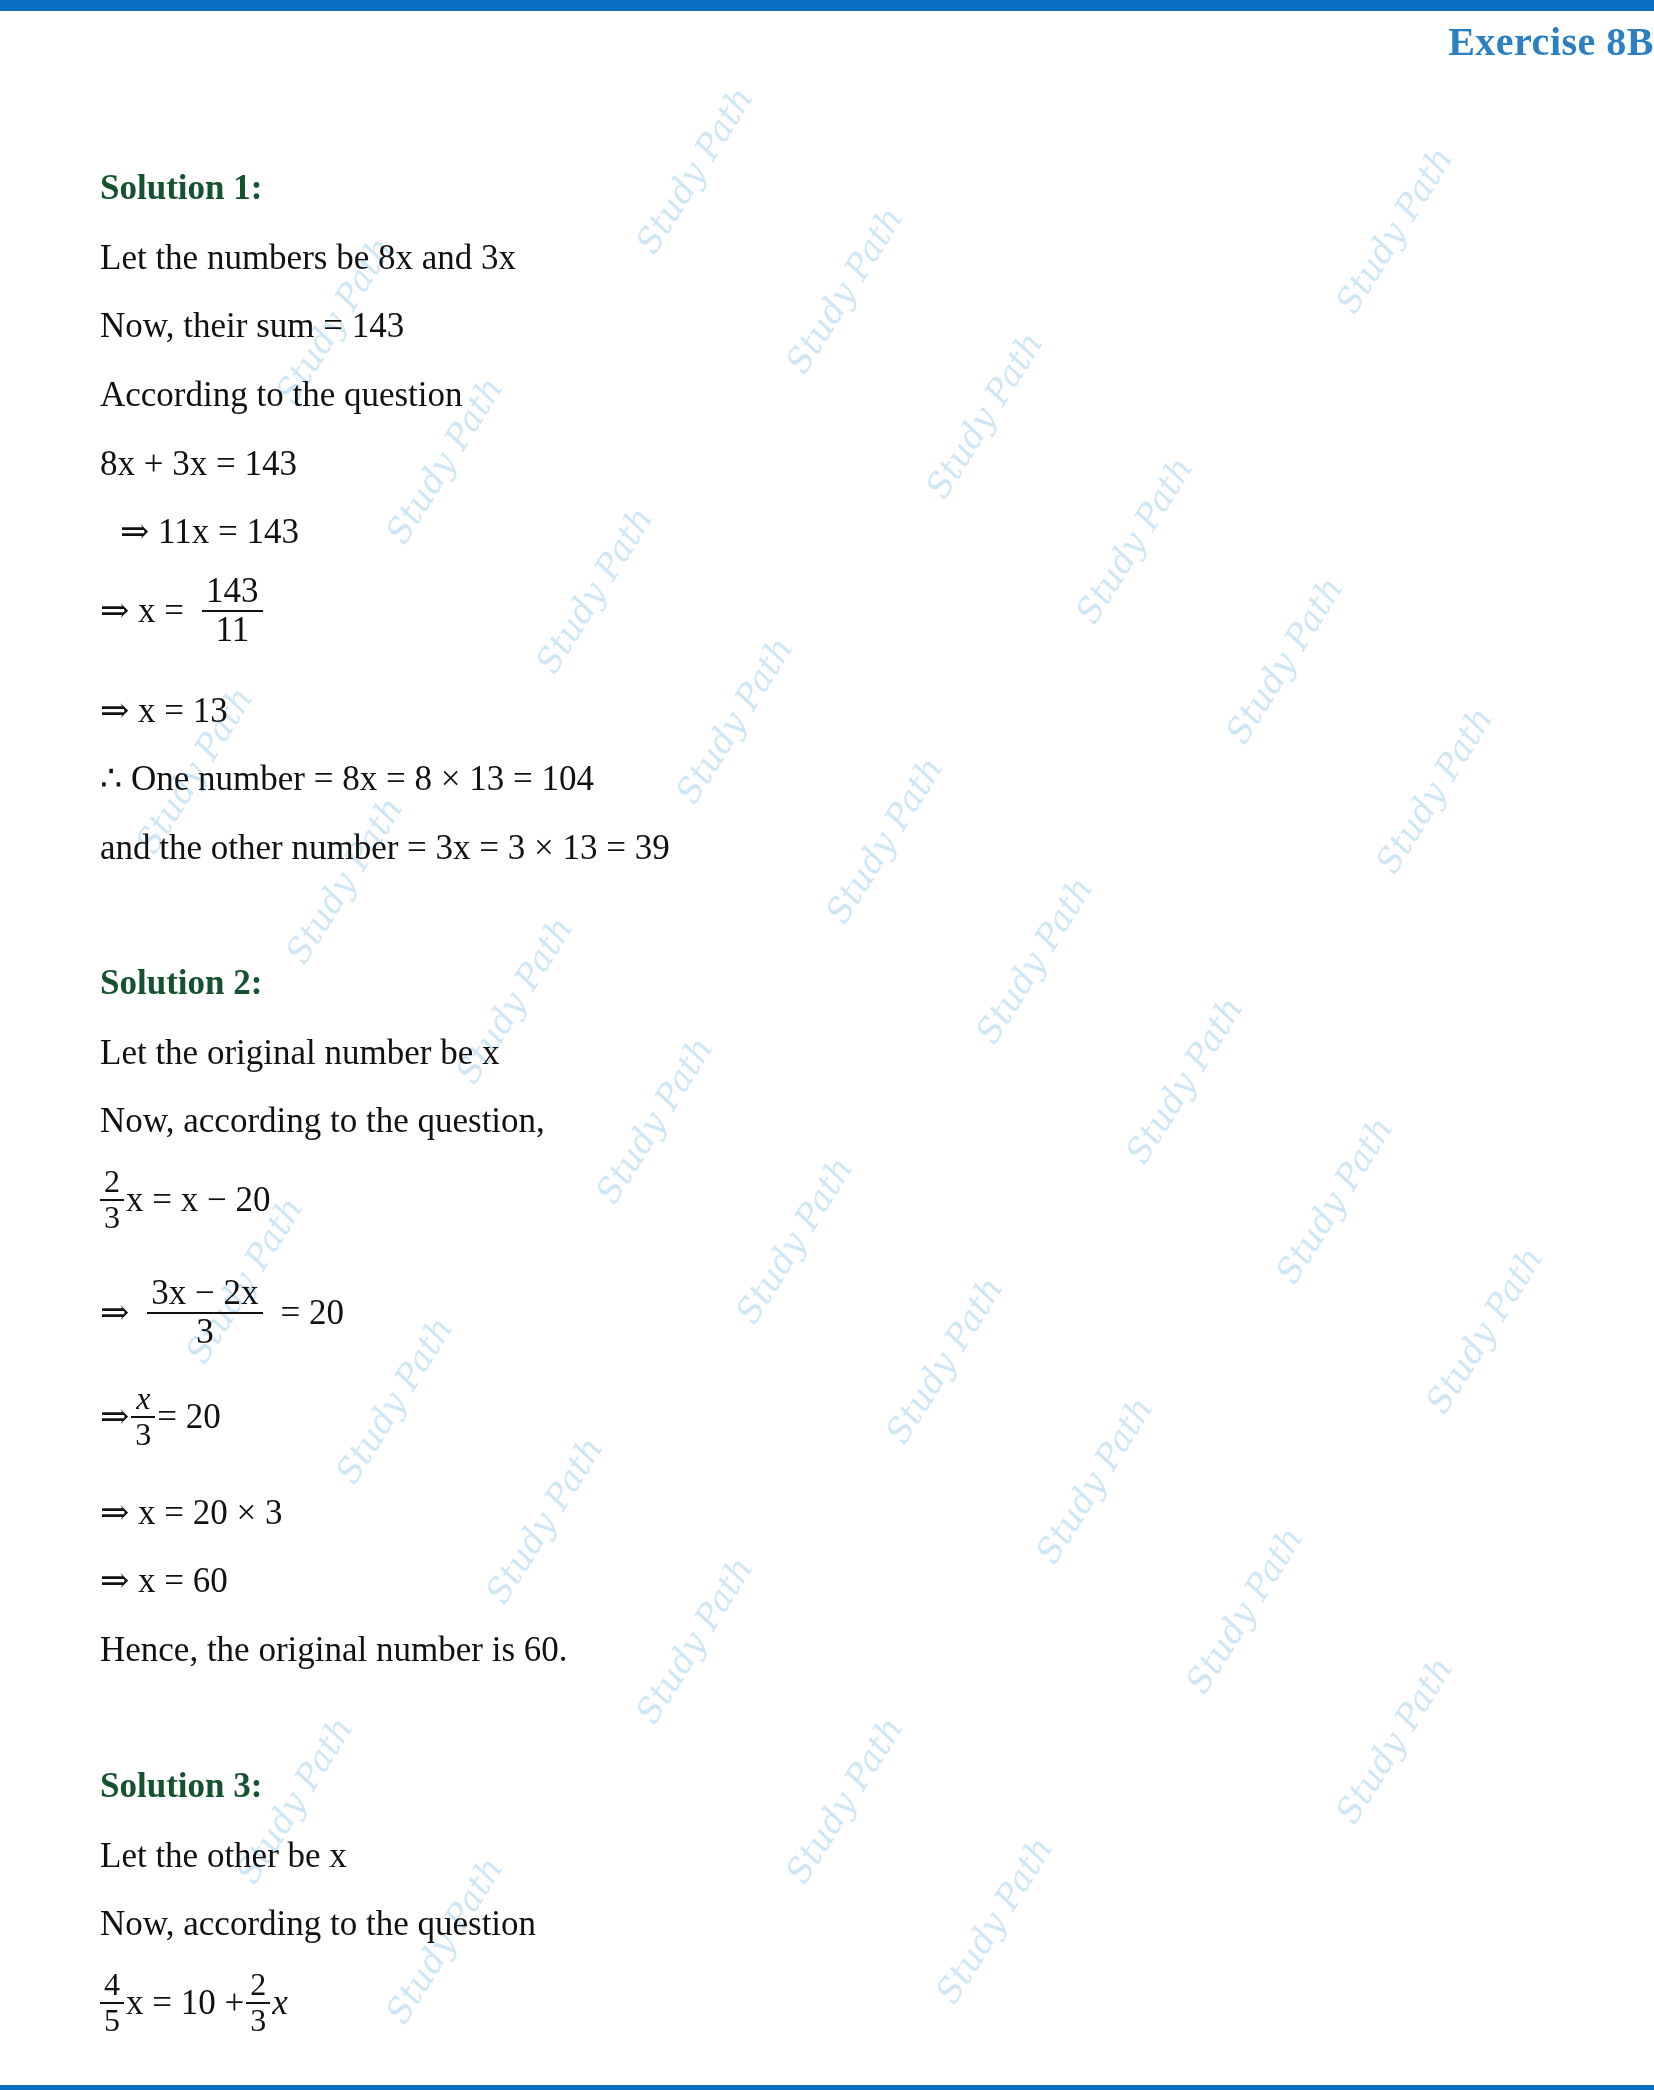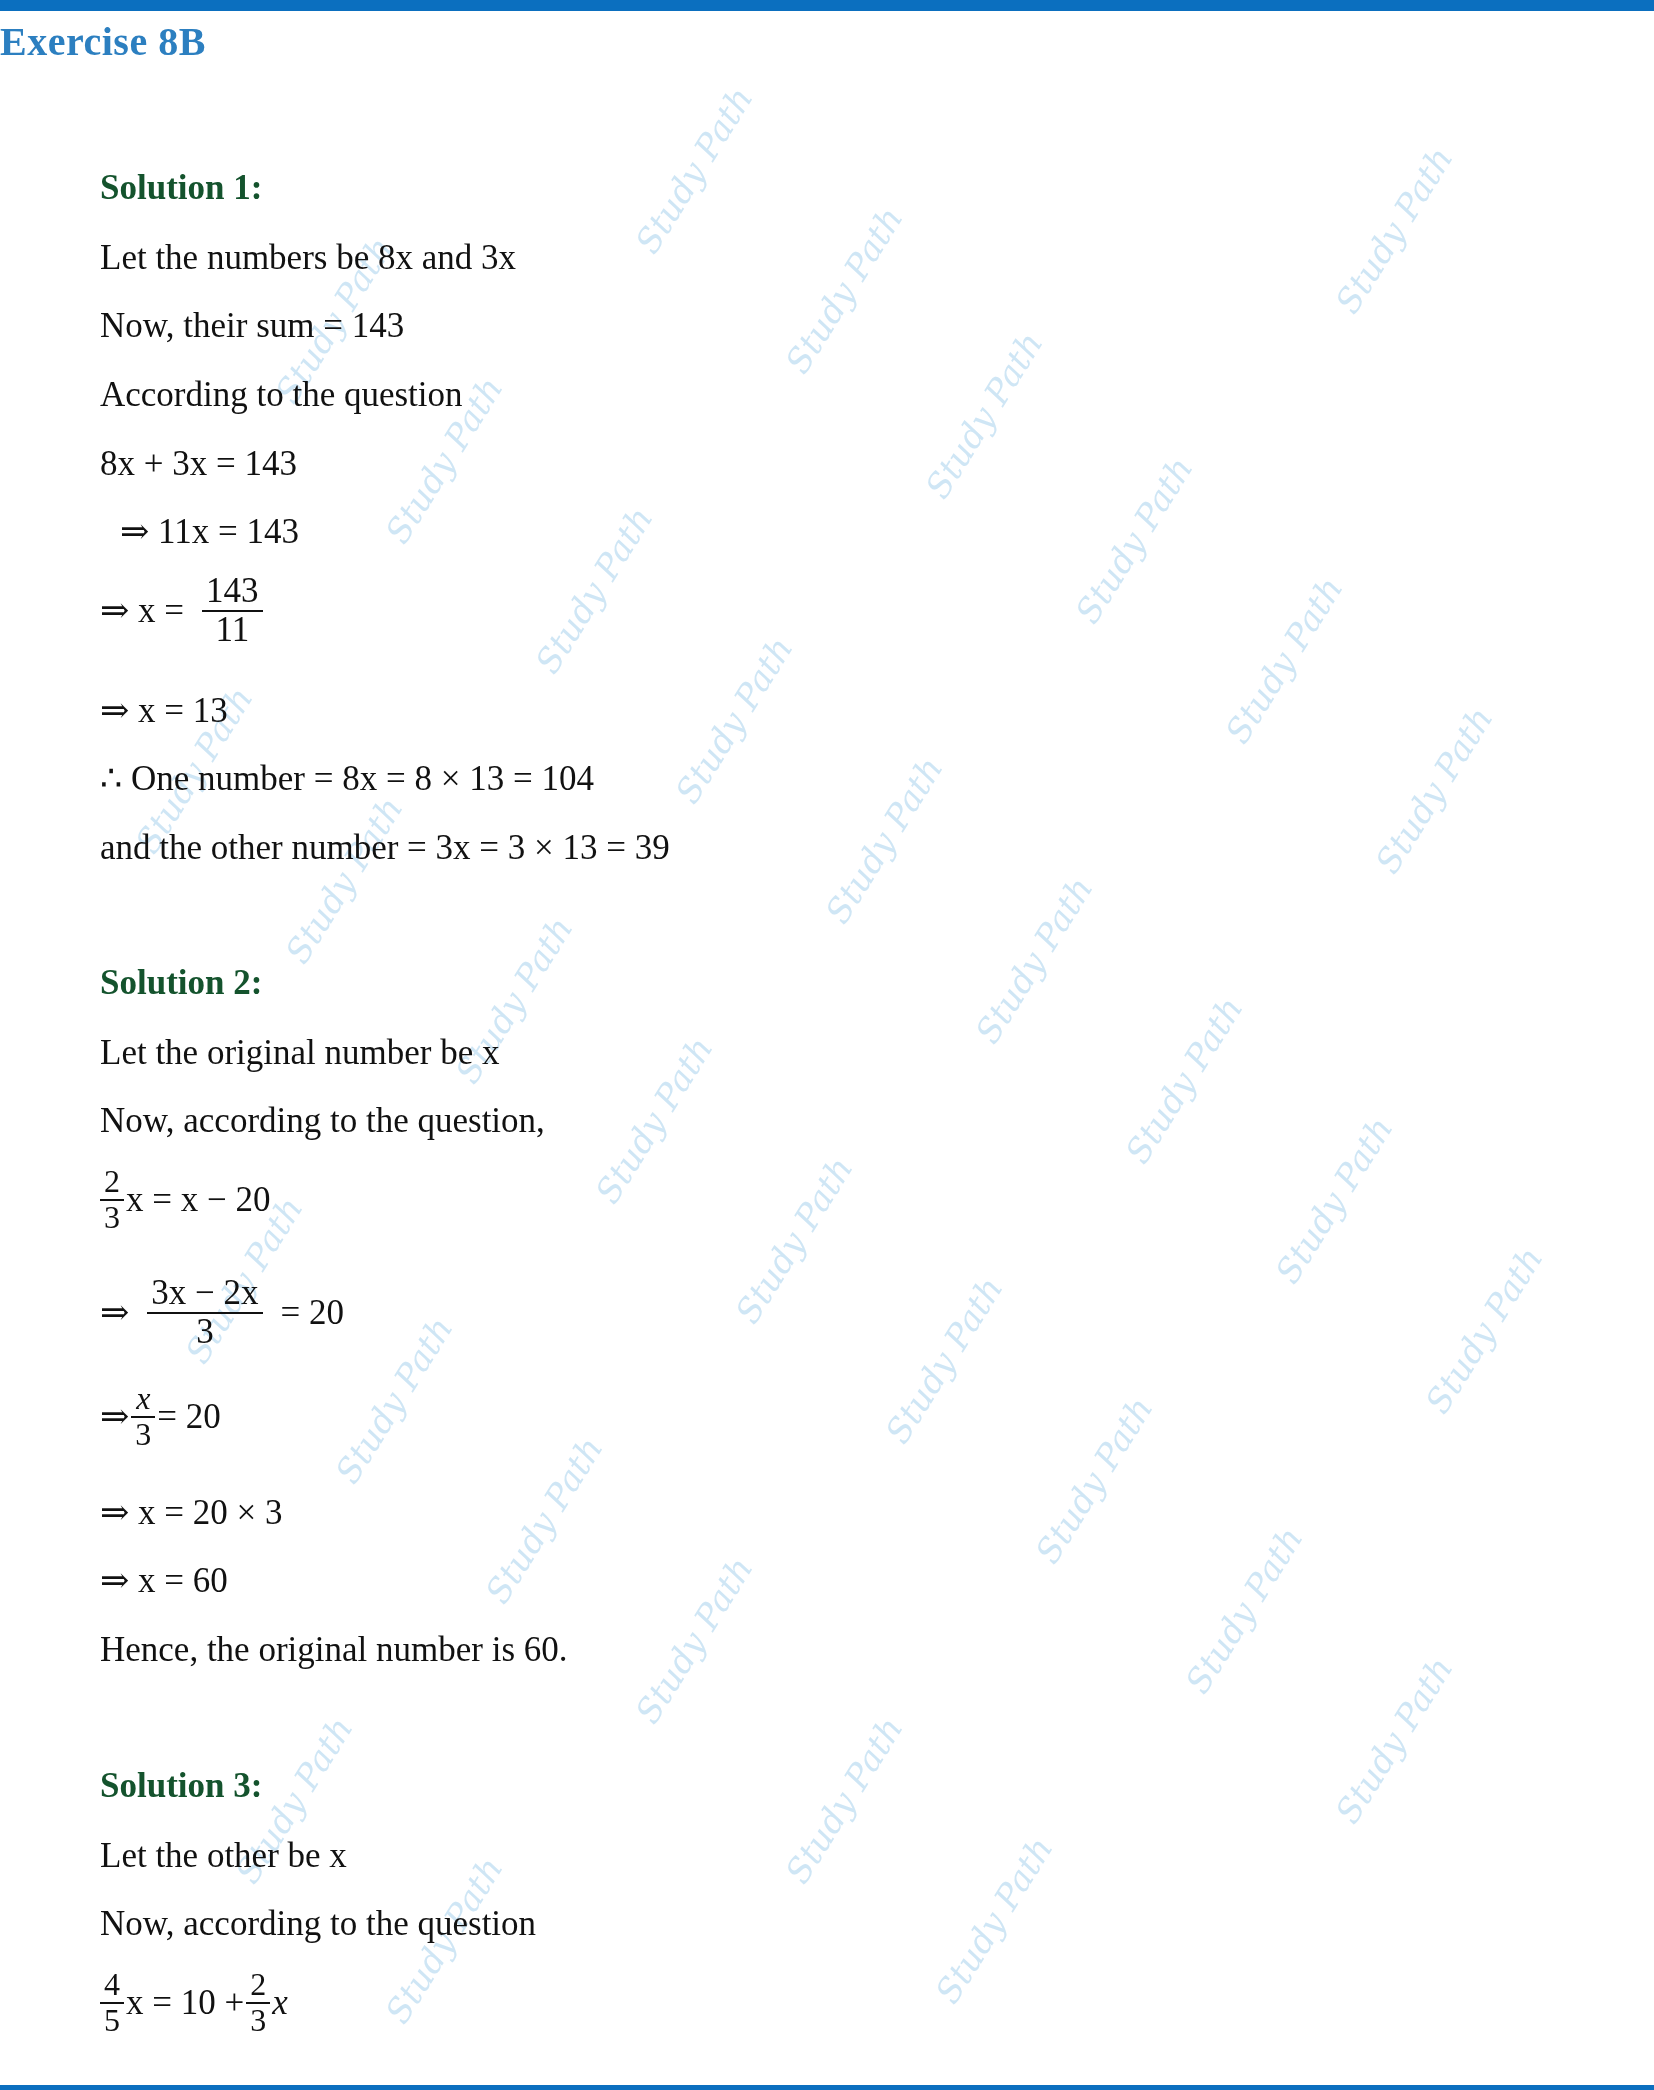--- a/index.html
+++ b/index.html
@@ -4,21 +4,21 @@
   <style>
     html, body { margin: 0; padding: 0; }
     body {
       width: 1654px; height: 2090px; position: relative; overflow: hidden;
       background: #ffffff; color: #111;
       font-family: "Liberation Serif", "DejaVu Serif", serif;
     }
     .top-bar { position: absolute; left: 0; top: 0; width: 1654px; height: 11px; background: #0b6fbf; }
     .bottom-bar { position: absolute; left: 0; top: 2085px; width: 1654px; height: 5px; background: #0b6fbf; }
     .title {
-      position: absolute; left: 0; top: 18px; width: 1654px; text-align: left;
+      position: absolute; left: 0; top: 18px; width: 1654px; text-align: right;
       font-size: 40px; font-weight: bold; color: #2c7fc0; letter-spacing: 0.5px;
     }
     .watermarks { position: absolute; left: 0; top: 0; width: 1654px; height: 2090px; pointer-events: none; }
     .wm {
       position: absolute; font-family: "DejaVu Serif", serif; font-style: italic;
       font-size: 34px; color: #cfe6f5; transform: rotate(-58deg); white-space: nowrap;
     }
     .line {
       position: absolute; left: 100px; font-size: 35px; line-height: 1; white-space: nowrap;
       display: flex; align-items: center;

